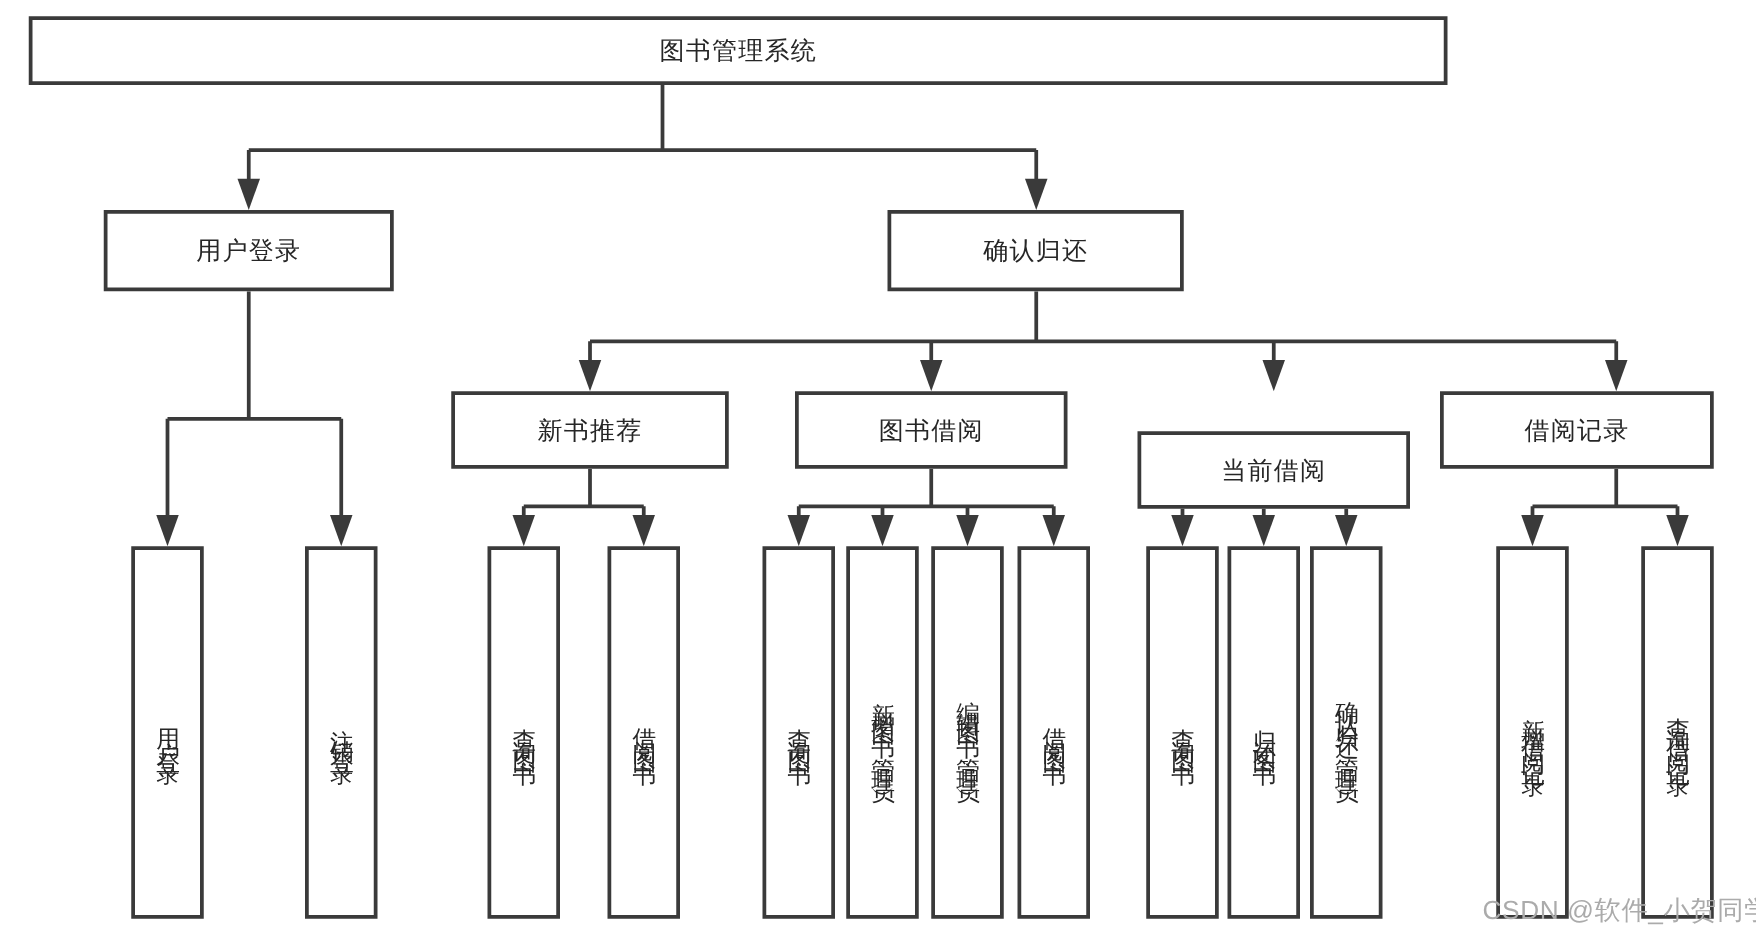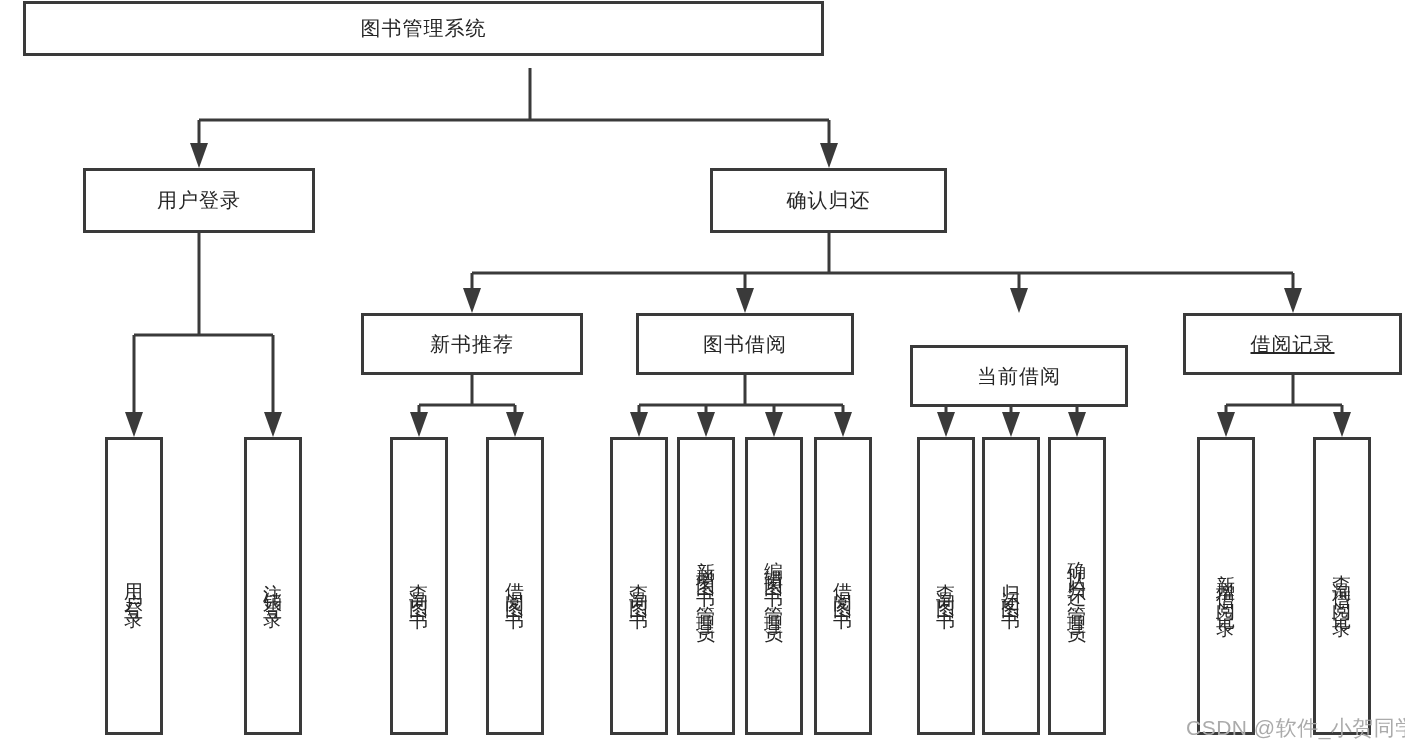--- a/index.html
+++ b/index.html
@@ -17,21 +17,21 @@
     box-sizing: border-box;
     background: #ffffff;
     border: 3px solid #3a3a3a;
     color: #262626;
     display: flex;
     align-items: center;
     justify-content: center;
     z-index: 2;
   }
   .hbox { font-size: 20px; letter-spacing: 1px; }
-  .root  { left: 23px;  top: 1px;  width: 801px; height: 55px; }
+  .root  { left: 23px;  top: 13px;  width: 1135px; height: 55px; }
   .lvl2  { top: 168px; height: 65px; }
   .lvl3  { top: 313px; height: 62px; }
   .vbox  { top: 437px; width: 58px; height: 298px; }
   .vbox span {
     writing-mode: vertical-rl;
     text-orientation: mixed;
     font-size: 19px;
     letter-spacing: 9px;
     line-height: 1;
     white-space: nowrap;
@@ -104,21 +104,21 @@
 
   <div class="node lvl3 hbox" style="left:361px; width:222px;justify-content:center;">
     <span>新书推荐</span>
   </div>
   <div class="node lvl3 hbox" style="left:636px; width:218px;justify-content:center;">
     <span>图书借阅</span>
   </div>
   <div class="node lvl3 hbox" style="left:910px; width:218px;margin-top:32px;">
     <span>当前借阅</span>
   </div>
-  <div class="node lvl3 hbox" style="left:1183px; width:219px;text-decoration:underline;">
+  <div class="node lvl3 hbox" style="left:1152px; width:219px;">
     <span>借阅记录</span>
   </div>
 
   <div class="node vbox" style="left:105px;">
     <span>用户登录</span>
   </div>
   <div class="node vbox" style="left:244px;">
     <span>注销登录</span>
   </div>
 

